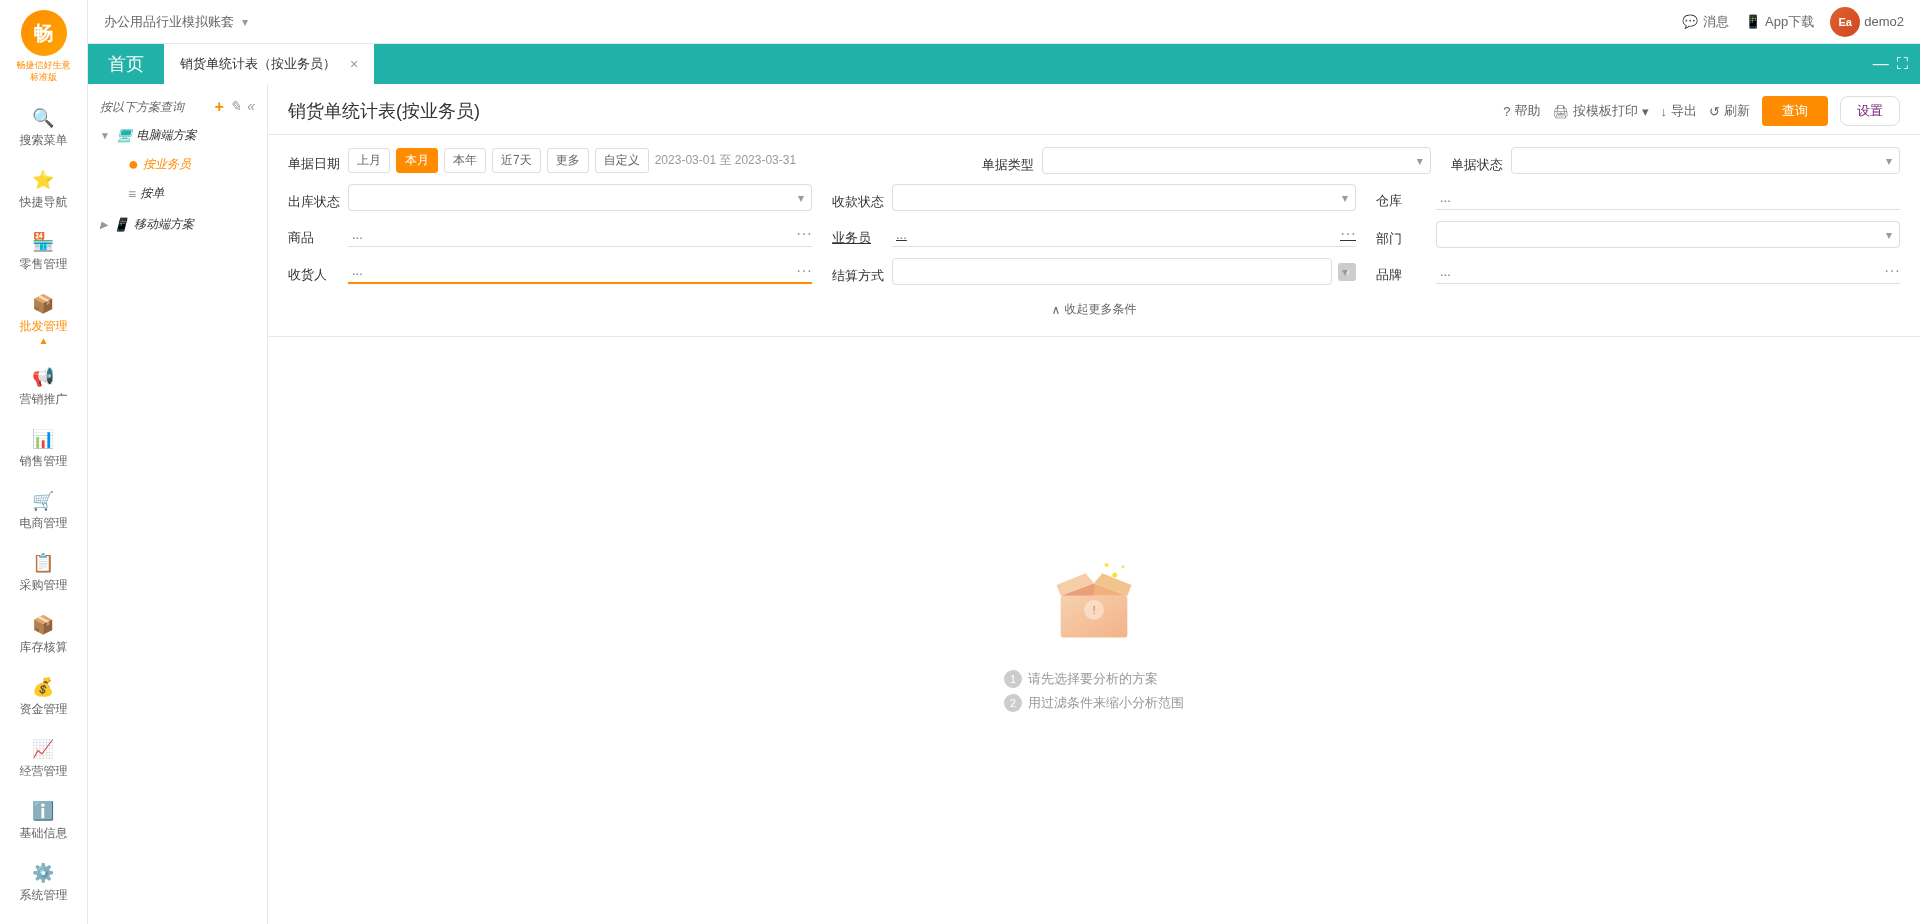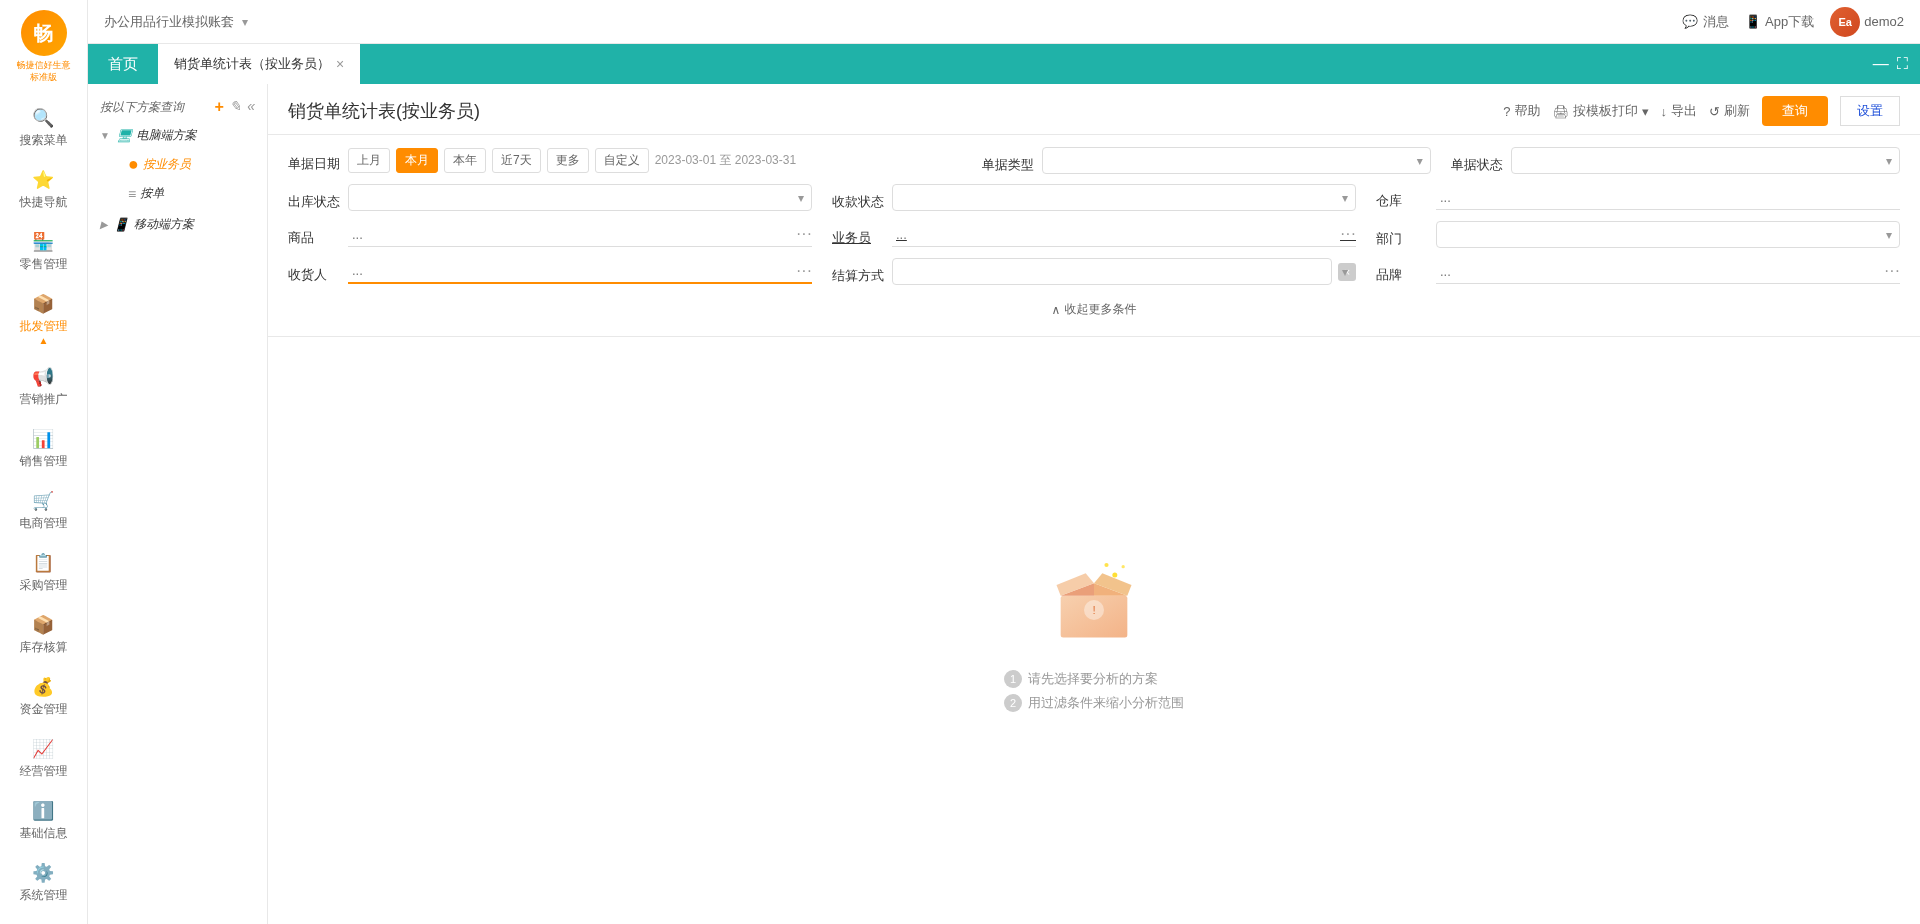--- a/index.html
+++ b/index.html
@@ -22,22 +22,22 @@
     .topbar { height: 44px; background: #fff; display: flex; align-items: center; justify-content: space-between; padding: 11px 16px; border-bottom: 1px solid #e8e8e8; flex-shrink: 0; }
     .topbar-left { display: flex; align-items: center; gap: 8px; }
     .topbar-title { color: #666; font-size: 13px; }
     .topbar-dropdown { font-size: 12px; color: #999; cursor: pointer; }
     .topbar-right { display: flex; align-items: center; gap: 16px; }
     .topbar-action { display: flex; align-items: center; gap: 4px; color: #666; font-size: 13px; cursor: pointer; }
     .avatar { width: 30px; height: 30px; border-radius: 50%; background: #ff8c00; display: flex; align-items: center; justify-content: center; color: white; font-size: 12px; cursor: pointer; overflow: hidden; }
 
     
     .tabbar { height: 40px; background: #20b2a8; display: flex; align-items: center; padding: 0 0; flex-shrink: 0; }
-    .tab-home { padding: 0 20px; color: white; font-size: 15px; cursor: pointer; height: 100%; display: flex; align-items: center; }
-    .tab-active { background: white; color: #333; padding: 0 16px; height: 100%; display: flex; align-items: center; gap: 6px; font-size: 13px; cursor: pointer; }
+    .tab-home { padding: 0 20px; color: white; font-size: 18px; cursor: pointer; height: 100%; display: flex; align-items: center; }
+    .tab-active { background: white; color: #333; padding: 0 16px; height: 100%; display: flex; align-items: center; gap: 14px; font-size: 13px; cursor: pointer; }
     .tab-close { color: #999; cursor: pointer; font-size: 14px; }
     .tabbar-right { margin-left: auto; display: flex; align-items: center; gap: 8px; padding-right: 12px; }
     .tabbar-btn { color: white; cursor: pointer; font-size: 16px; }
 
     
     .content { flex: 1; display: flex; overflow: hidden; background: #f5f5f5; }
 
     
     .left-panel { width: 180px; background: white; border-right: 1px solid #e8e8e8; flex-shrink: 0; padding: 8px 0; font-style: italic; }
     .panel-header { display: flex; align-items: center; justify-content: space-between; padding: 6px 12px; font-size: 12px; color: #666; }
@@ -53,21 +53,21 @@
 
     
     .right-panel { flex: 1; display: flex; flex-direction: column; overflow: hidden; }
 
     
     .page-header { background: white; padding: 12px 20px 8px; border-bottom: 1px solid #e8e8e8; display: flex; align-items: center; justify-content: space-between; flex-shrink: 0; }
     .page-title { font-size: 18px; font-weight: 500; color: #333; }
     .page-actions { display: flex; align-items: center; gap: 12px; }
     .page-action-btn { display: flex; align-items: center; gap: 4px; color: #666; font-size: 13px; cursor: pointer; }
     .btn-primary { background: #ff8c00; color: white; border: none; padding: 6px 20px; border-radius: 4px; cursor: pointer; font-size: 13px; }
-    .btn-secondary { background: white; color: #1d4ed8; border: 1px solid #ddd; padding: 5px 16px; border-radius: 0; cursor: pointer; font-size: 13px; }
+    .btn-secondary { background: white; color: #701a75; border: 1px solid #ddd; padding: 5px 16px; border-radius: 8px; cursor: pointer; font-size: 13px; }
 
     
     .filter-area { background: white; padding: 12px 20px; border-bottom: 1px solid #e8e8e8; flex-shrink: 0; }
     .filter-row { display: flex; align-items: center; margin-bottom: 10px; gap: 20px; }
     .filter-row:last-child { margin-bottom: 0; }
     .filter-item { display: flex; align-items: flex-end; gap: 4px; flex: 1; min-width: 0; }
     .filter-label { color: #333; font-size: 13px; white-space: nowrap; width: 56px; flex-shrink: 0; }
     .filter-control { flex: 1; position: relative; }
     .filter-input { width: 100%; border: none; border-bottom: 1px solid #ddd; padding: 4px 24px 4px 4px; font-size: 13px; color: #333; outline: none; background: transparent; }
     .filter-select { width: 100%; border: 1px solid #ddd; border-radius: 4px; padding: 5px 28px 5px 8px; font-size: 13px; color: #333; background: white; cursor: pointer; appearance: none; outline: none; }

